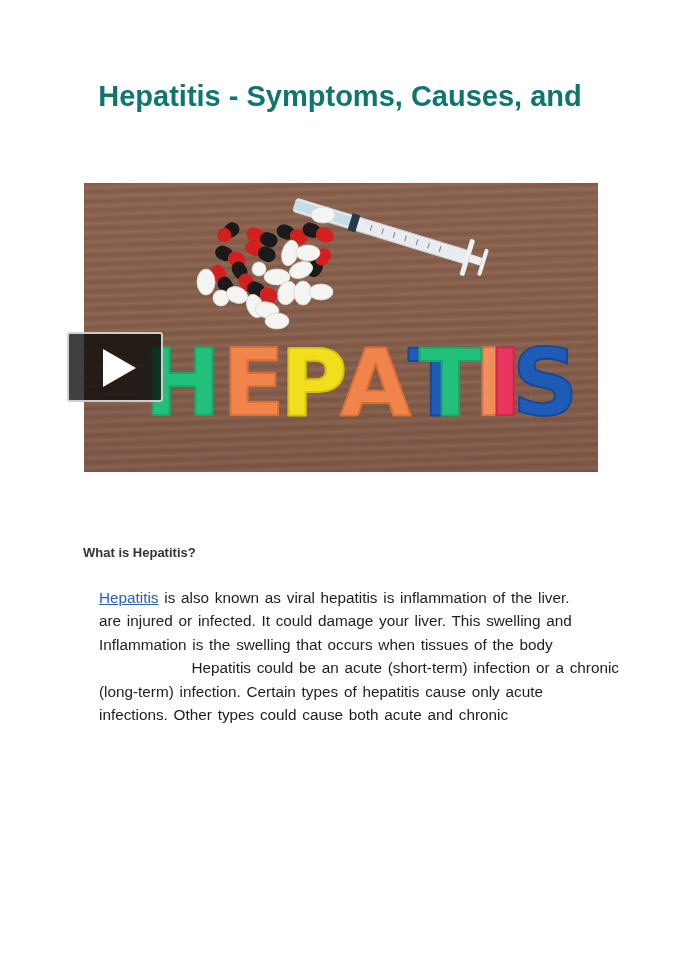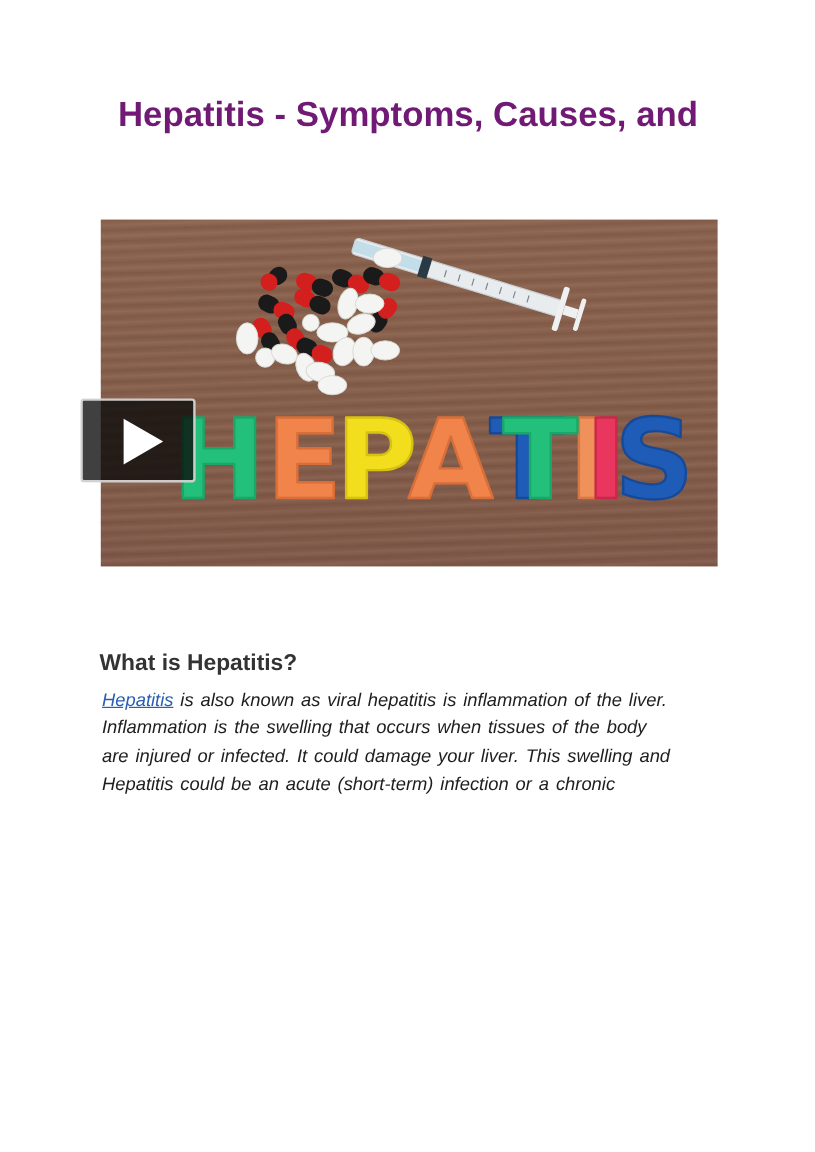--- a/index.html
+++ b/index.html
@@ -1,19 +1,19 @@
 <!DOCTYPE html>
 <html><head>
 <meta charset="utf-8">
 <style>
   html, body { margin:0; padding:0; background:#ffffff; }
   body { width:679px; height:960px; position:relative; overflow:hidden; font-family:"Liberation Sans", sans-serif; }
   .title {
     position:absolute; left:60px; top:76px; width:560px;
-    text-align:center; color:#701a75; font-weight:bold;
+    text-align:center; color:#0f766e; font-weight:bold;
     font-size:29px; line-height:40px; margin:0;
   }
   .hero {
     position:absolute; left:84px; top:183px; width:514px; height:289px;
     overflow:hidden;
     background:
       repeating-linear-gradient(178deg, rgba(60,30,15,0.10) 0px, rgba(60,30,15,0.0) 3px, rgba(255,230,200,0.06) 5px, rgba(60,30,15,0.08) 9px),
       repeating-linear-gradient(181deg, rgba(90,50,30,0.07) 0px, rgba(0,0,0,0) 7px, rgba(120,80,60,0.08) 13px),
       linear-gradient(180deg, #8b6450 0%, #86604c 50%, #80594a 100%);
   }
@@ -26,30 +26,29 @@
     box-sizing:border-box;
     cursor:pointer;
   }
   .play-overlay .tri {
     position:absolute; left:34px; top:15px; width:0; height:0;
     border-top:19px solid transparent; border-bottom:19px solid transparent;
     border-left:33px solid #ffffff;
   }
   .section-heading {
     position:absolute; left:83px; top:540px; margin:0;
-    font-size:19px; font-weight:bold; color:#333333; line-height:26px;
+    font-size:13px; font-weight:bold; color:#333333; line-height:26px;
   }
   .body-text {
     position:absolute; left:83px; top:570px; width:520px;
-    font-size:15.3px; line-height:23.4px; color:#1e1e1e; margin:2px;
+    font-size:15.3px; line-height:23.4px; color:#1e1e1e; margin:16px;
     word-spacing:1.5px;
-    font-style:italic;
   }
   .body-text p { margin:0; white-space:nowrap; }
-  .body-text p.gap { margin-top:0px; }
+  .body-text p.gap { margin-top:0px;text-align:right; }
   .link { color:#2b5fb0; text-decoration:underline; cursor:pointer; }
 </style>
 </head>
 <body>
 
 <h1 class="title">
   <span>Hepatitis - Symptoms, Causes, and</span><br>
 </h1>
 
 <div class="hero">
@@ -158,16 +157,18 @@
 </svg>
 
 <div class="play-overlay">
   <span class="tri"></span>
 </div>
 
 <h2 class="section-heading">What is Hepatitis?</h2>
 
 <div class="body-text">
   <p><a class="link">Hepatitis</a><span> is also known as viral hepatitis is inflammation of the liver.</span></p>
+  <p>are injured or infected. It could damage your liver. This swelling and</p>
   <p>Inflammation is the swelling that occurs when tissues of the body</p>
-  <p>are injured or infected. It could damage your liver. This swelling and</p>
   <p class="gap">Hepatitis could be an acute (short-term) infection or a chronic</p>
+  <p>(long-term) infection. Certain types of hepatitis cause only acute</p>
+  <p>infections. Other types could cause both acute and chronic</p>
 </div>
 
 </body></html>

